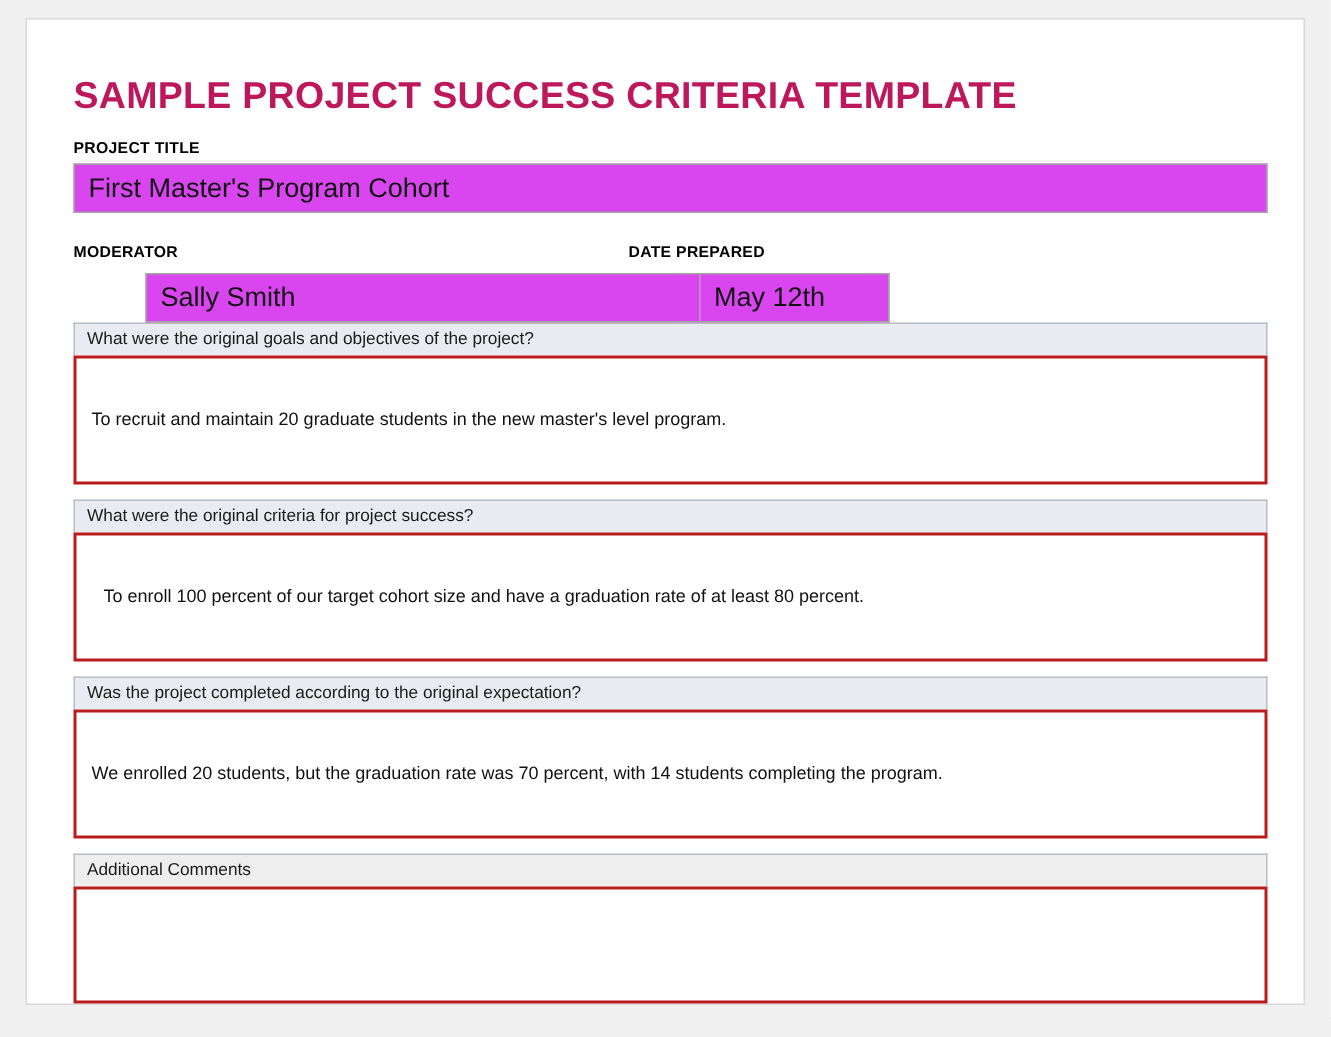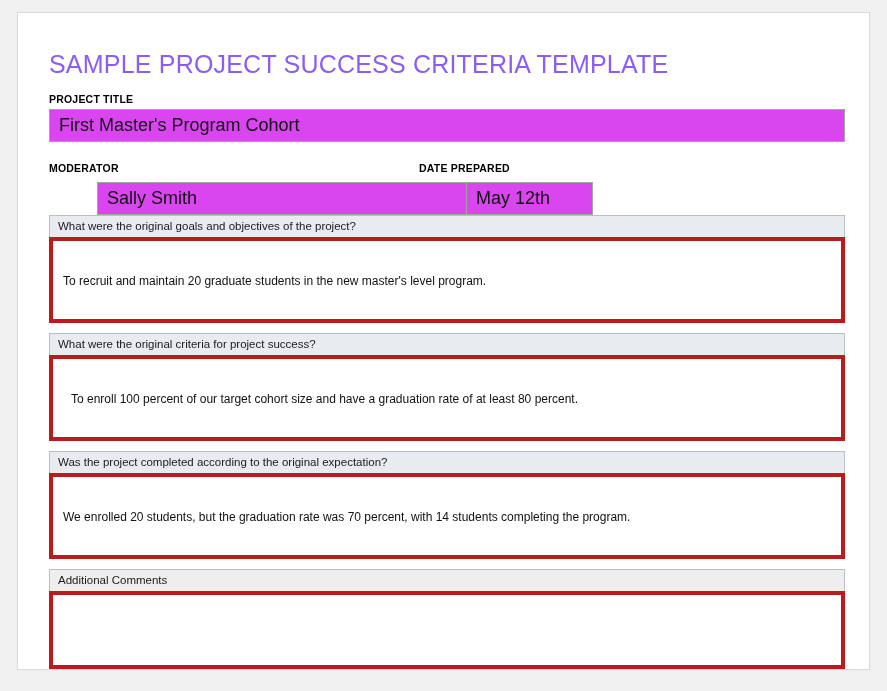--- a/index.html
+++ b/index.html
@@ -23,23 +23,23 @@
     border: 1px solid #d9d9d9;
     box-sizing: border-box;
   }
   .content {
     position: absolute;
     left: 31px;
     top: 38px;
     width: 796px;
   }
   .doc-title {
-    color: #8b5cf6;
+    color: #be185d;
     font-size: 25px;
-    font-weight: normal;
+    font-weight: bold;
     letter-spacing: 0.2px;
     margin: 0 0 14px 0;
     line-height: 1.1;
   }
   .field-label {
     font-size: 10.5px;
     font-weight: bold;
     color: #000000;
     letter-spacing: 0.2px;
     margin-bottom: 4px;
@@ -91,21 +91,21 @@
     align-items: center;
     padding-left: 8px;
     font-size: 11.5px;
     color: #1a1a1a;
     box-sizing: border-box;
   }
   .q-bar.grey {
     background: #eeeeee;
   }
   .a-box {
-    border: 4px solid #b91c1c;
+    border: 2px solid #b91c1c;
     background: #ffffff;
     box-sizing: border-box;
     padding: 33px 10px 0 10px;
     font-size: 12px;
     color: #111111;
     margin-bottom: 10px;
   }
   .a-box.h1 { height: 86px; }
   .a-box.h2 { height: 86px; padding-left: 18px; }
   .a-box.h3 { height: 86px; }

